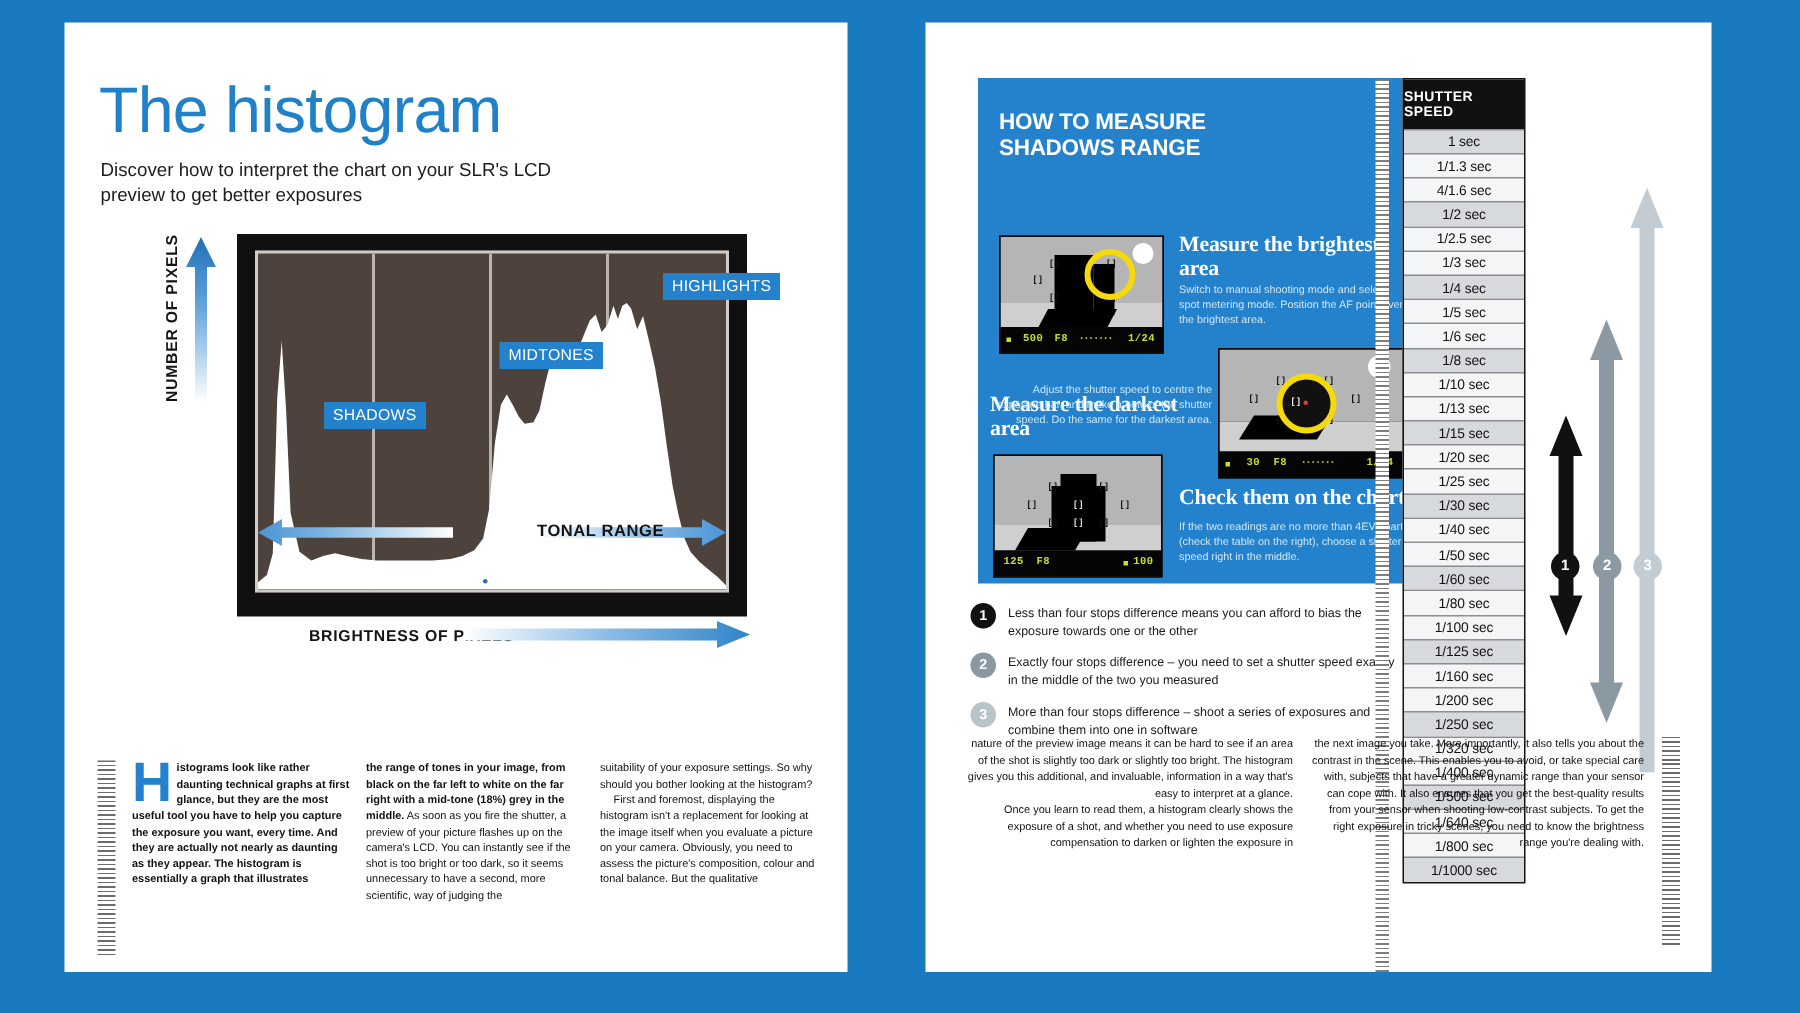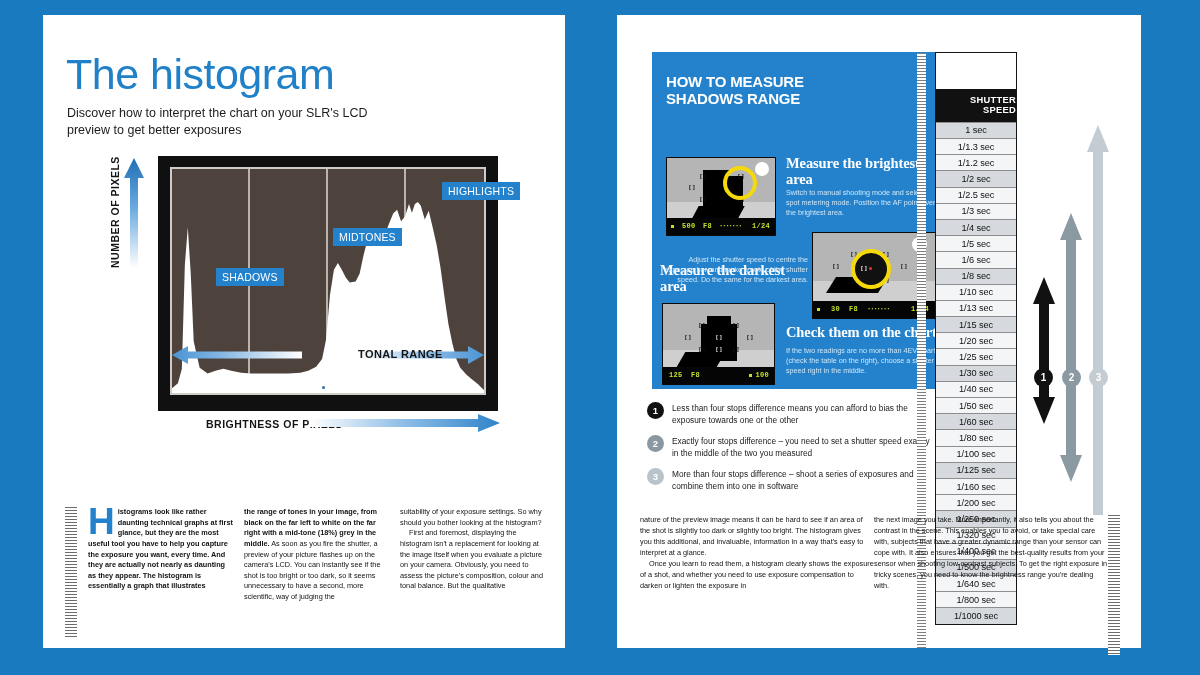--- a/index.html
+++ b/index.html
@@ -171,36 +171,36 @@
     display: flex; align-items: center; justify-content: center;
     margin-right: 8px; margin-top: 1px;
   }
   .n1 { background: #111111; }
   .n2 { background: #8a98a2; }
   .n3 { background: #b9c3ca; }
   .numtext { font-size: 8.3px; line-height: 1.45; color: #1a1a1a; padding-top: 1px; }
 
   
   .right-cols {
-    position: absolute; left: 23px; top: 500px; width: 480px; height: 140px;
-    display: flex; 
+    position: absolute; left: 23px; top: 476px; width: 480px; height: 140px;
+    display: flex; gap: 12px; text-align: right;
   }
   .right-cols .col { font-size: 7.3px; line-height: 1.5; }
 
   
   .ss-table {
     position: absolute; left: 318px; top: 37px;
     width: 82px;
     border: 1.5px solid #141414;
     background: #fff;
   }
   .ss-head {
     background: #111111; color: #ffffff;
-    font-size: 9.3px; font-weight: 700; text-align: right;
-    padding: 6px 0 6px 0; line-height: 1.12; letter-spacing: 0.3px; margin-top: 36px;
+    font-size: 9.3px; font-weight: 700; text-align: left;
+    padding: 6px 0 6px 0; line-height: 1.12; letter-spacing: 0.3px;
   }
   .ss-row {
     font-size: 9.2px; text-align: center; color: #111;
     padding: 2.6px 0; border-top: 1px solid #8e8e8e;
     letter-spacing: -0.1px;
   }
   .ss-row.alt { background: #d6dade; }
   .ss-row.plain { background: #f4f5f6; }
 
   
@@ -424,21 +424,21 @@
 
     <div class="ss-bar"></div>
     <div class="ss-table">
       <div class="ss-head">
         <div>SHUTTER</div>
         <div>SPEED</div>
       </div>
       <div id="ss-rows">
           <div class="ss-row alt">1 sec</div>
           <div class="ss-row plain">1/1.3 sec</div>
-          <div class="ss-row plain">1/1.2 sec</div>
+          <div class="ss-row plain">4/1.6 sec</div>
           <div class="ss-row alt">1/2 sec</div>
           <div class="ss-row plain">1/2.5 sec</div>
           <div class="ss-row plain">1/3 sec</div>
           <div class="ss-row alt">1/4 sec</div>
           <div class="ss-row plain">1/5 sec</div>
           <div class="ss-row plain">1/6 sec</div>
           <div class="ss-row alt">1/8 sec</div>
           <div class="ss-row plain">1/10 sec</div>
           <div class="ss-row plain">1/13 sec</div>
           <div class="ss-row alt">1/15 sec</div>

